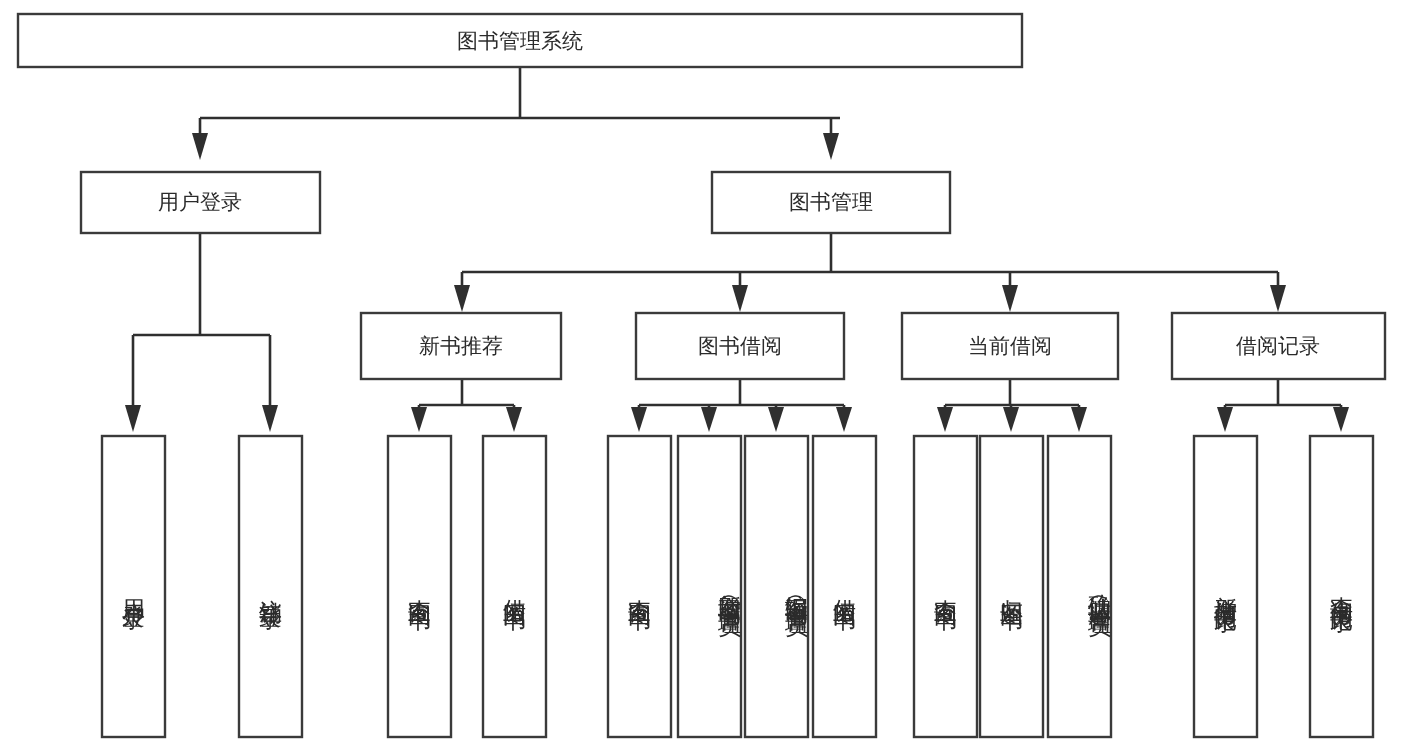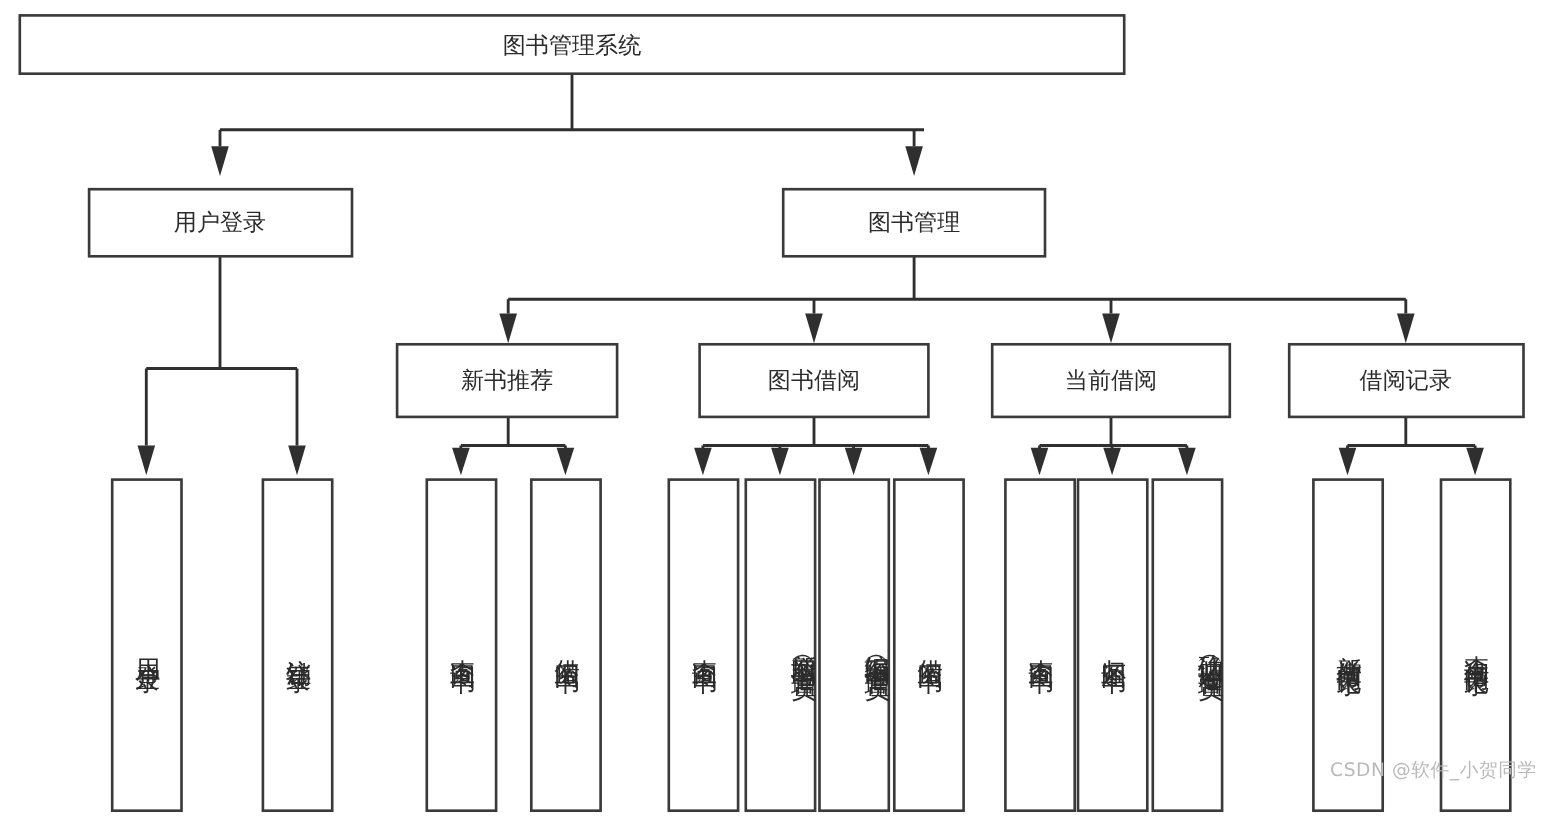--- a/index.html
+++ b/index.html
@@ -219,14 +219,13 @@
   <div class="leaf-label-wrap" style="left:608px;  top:436px; width:63px; height:301px;">查询图书</div>
   <div class="leaf-label-wrap top-aligned" style="left:678px;  top:436px; width:63px; height:301px;">新增图书（管理员）</div>
   <div class="leaf-label-wrap top-aligned" style="left:745px;  top:436px; width:63px; height:301px;">编辑图书（管理员）</div>
   <div class="leaf-label-wrap" style="left:813px;  top:436px; width:63px; height:301px;">借阅图书</div>
   <div class="leaf-label-wrap" style="left:914px;  top:436px; width:63px; height:301px;">查询图书</div>
   <div class="leaf-label-wrap" style="left:980px;  top:436px; width:63px; height:301px;">归还图书</div>
   <div class="leaf-label-wrap top-aligned" style="left:1048px; top:436px; width:63px; height:301px;">确认归还（管理员）</div>
   <div class="leaf-label-wrap" style="left:1194px; top:436px; width:63px; height:301px;">新增借阅记录</div>
   <div class="leaf-label-wrap" style="left:1310px; top:436px; width:63px; height:301px;">查询借阅记录</div>
 
-  <div class="watermark">CSDN @软件_小贺同学</div>
 </div>
 
 </body></html>

